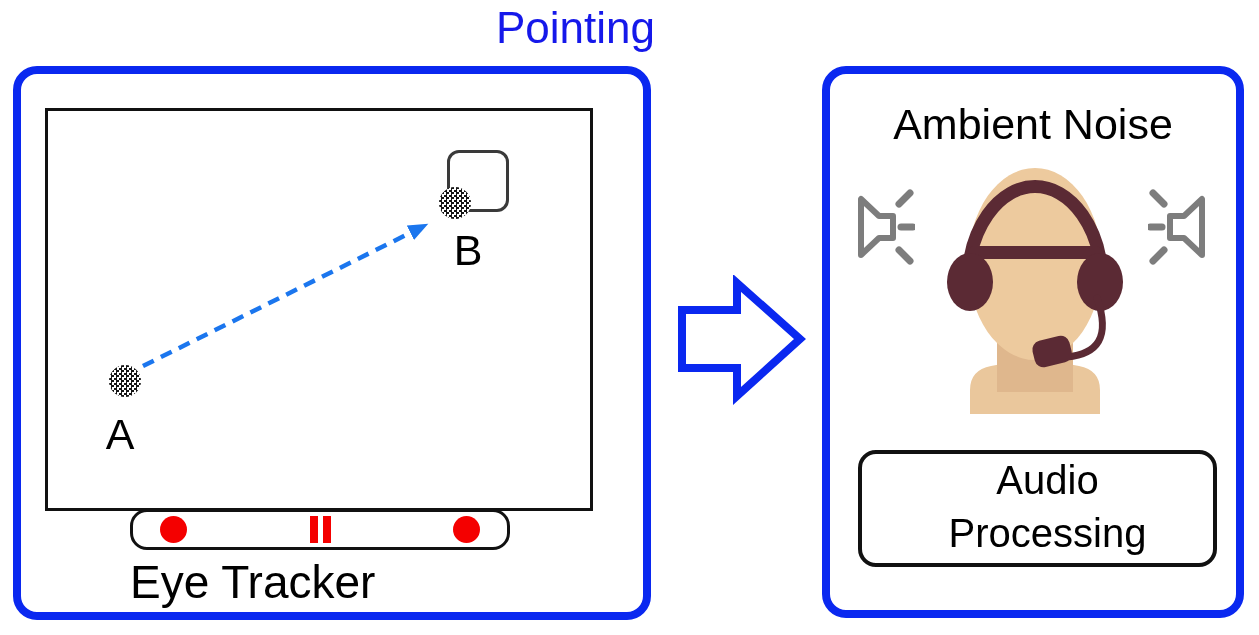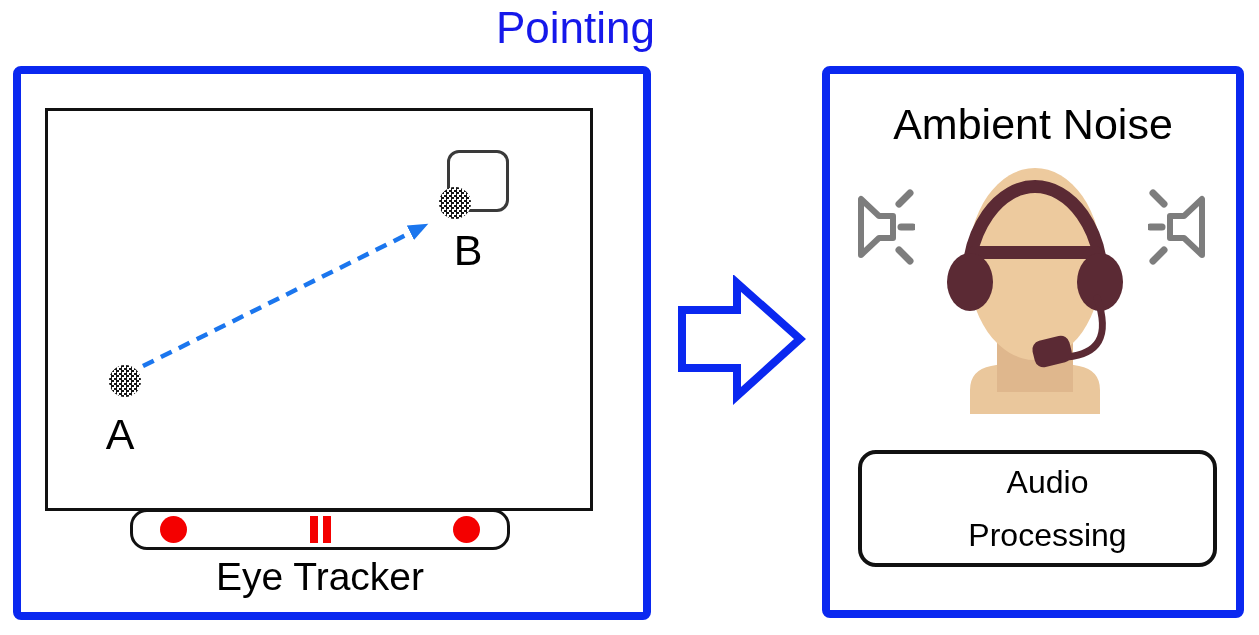--- a/index.html
+++ b/index.html
@@ -9,21 +9,21 @@
   }
   .abs{position:absolute;}
   .title{
     font-size:44px;text-align:right;
     color:var(--title-blue,#1518ea);
     white-space:nowrap;
   }
   .panel{
     position:absolute;box-sizing:border-box;background:#fff;
     border:8px solid var(--accent-blue,#0a28f0);
-    border-radius:8px;
+    border-radius:24px;
   }
   .screen{
     position:absolute;box-sizing:border-box;background:#fff;
     border:3px solid var(--outline-black,#111);
   }
   .halftone{
     position:absolute;width:32px;height:32px;border-radius:50%;
     background:repeating-conic-gradient(#161616 0% 25%, #ffffff 0% 50%);
     background-size:5px 5px;
   }
@@ -40,30 +40,30 @@
     display:flex;align-items:center;justify-content:space-between;
     padding:0 27px;
   }
   .led{
     width:27px;height:27px;border-radius:50%;
     background:var(--led-red,#f40000);
   }
   .pause{display:flex;gap:5px;}
   .pause span{display:block;width:8px;height:27px;background:var(--led-red,#f40000);}
   .tracker-label{
-    position:absolute;font-size:39px;text-align:center;white-space:nowrap;
+    position:absolute;font-size:46px;text-align:left;white-space:nowrap;
   }
   .ambient{
     position:absolute;font-size:43px;text-align:center;white-space:nowrap;
   }
   .audio-box{
     position:absolute;box-sizing:border-box;background:#fff;
     border:4px solid var(--outline-black,#111);border-radius:18px;
-    display:flex;flex-direction:column;align-items:center;justify-content:center;
-    font-size:32px;line-height:53px;text-align:center;padding-left:20px;
+    display:flex;flex-direction:column;align-items:center;
+    font-size:40px;line-height:53px;text-align:center;padding-left:20px;
   }
   svg{display:block;}
 </style>
 </head>
 <body>
 
 <div class="canvas">
 
   <div class="abs title" style="left:10px;top:3px;width:645px;">Pointing</div>
 

